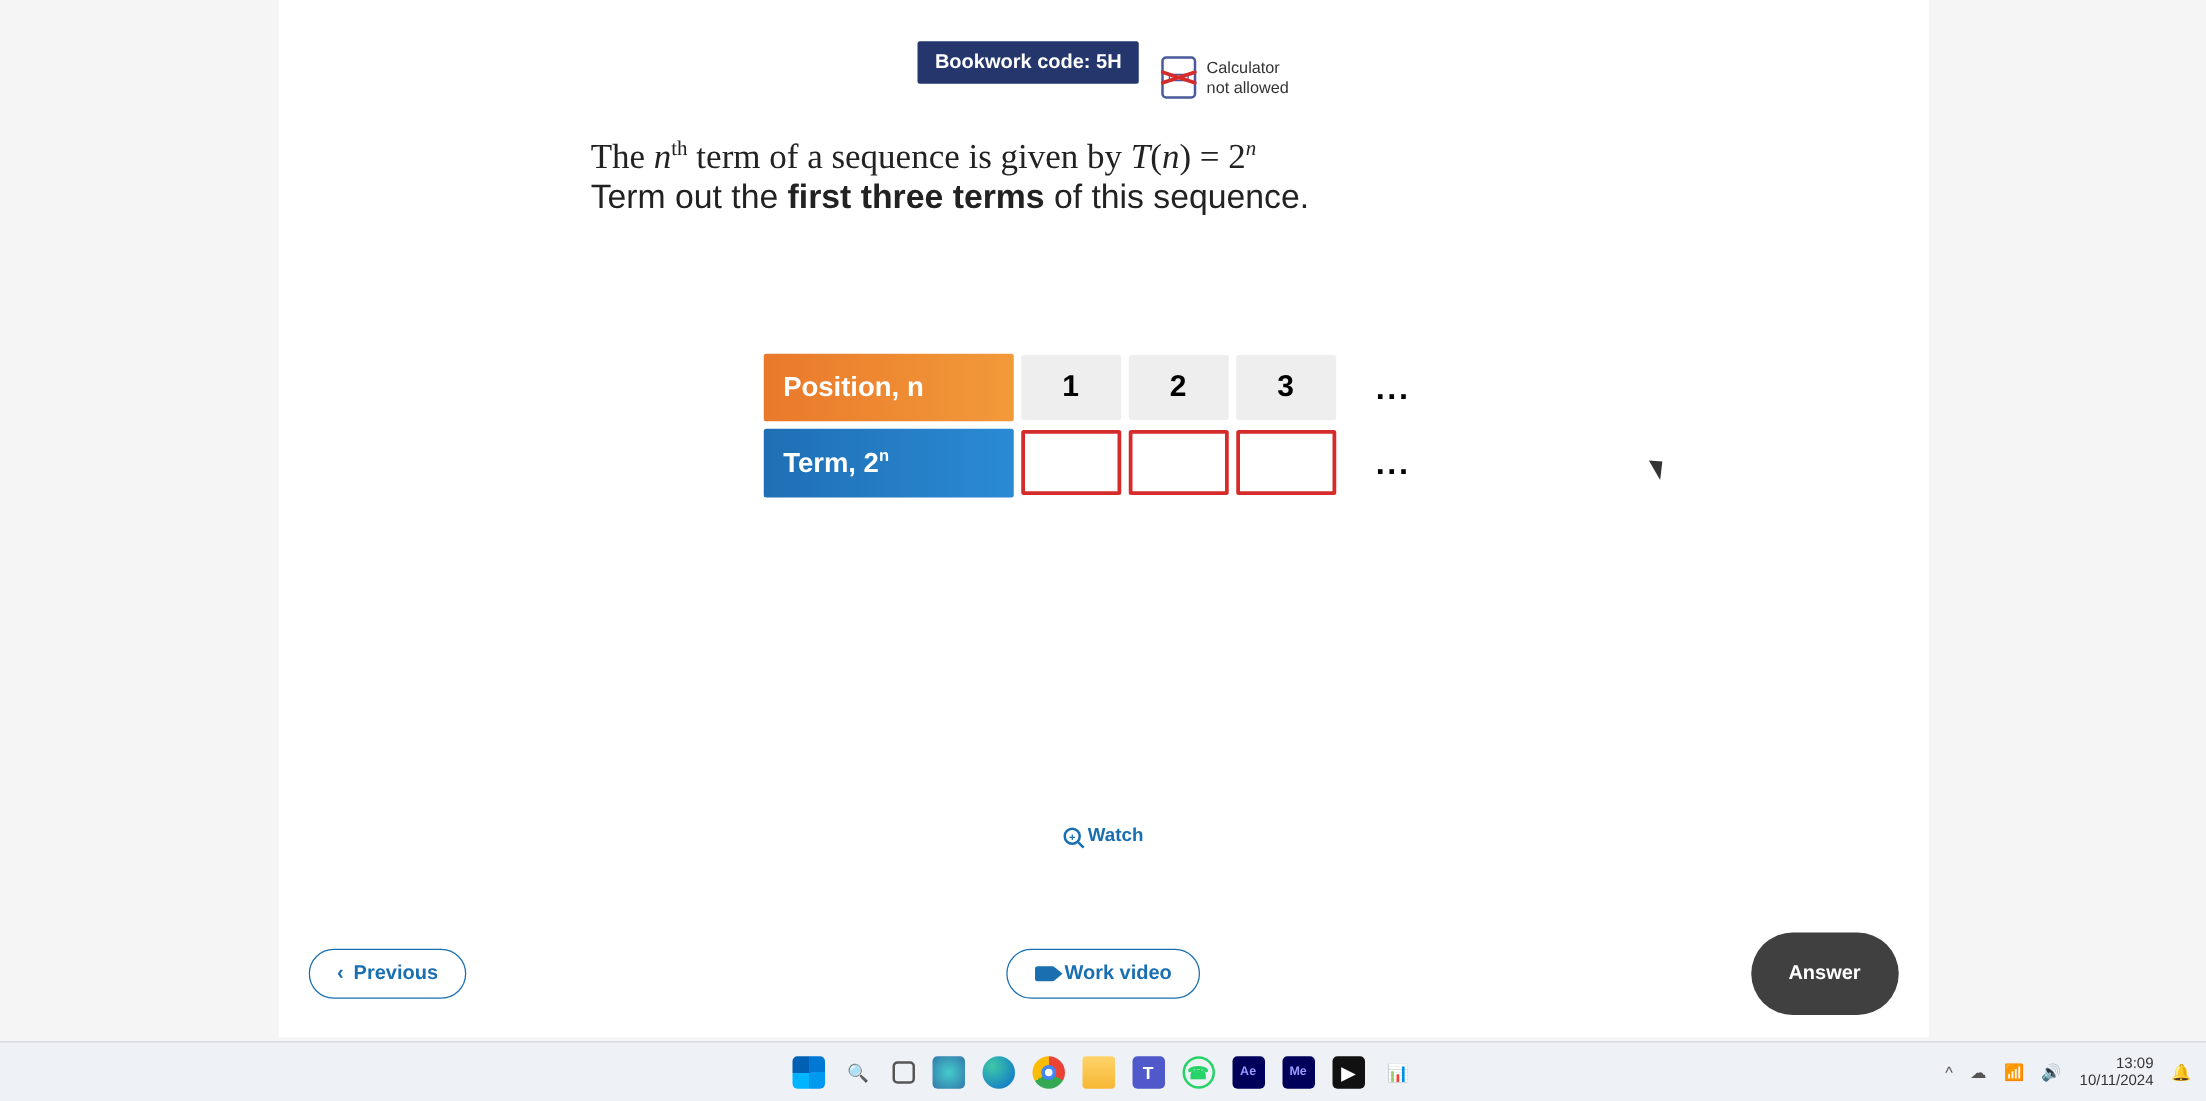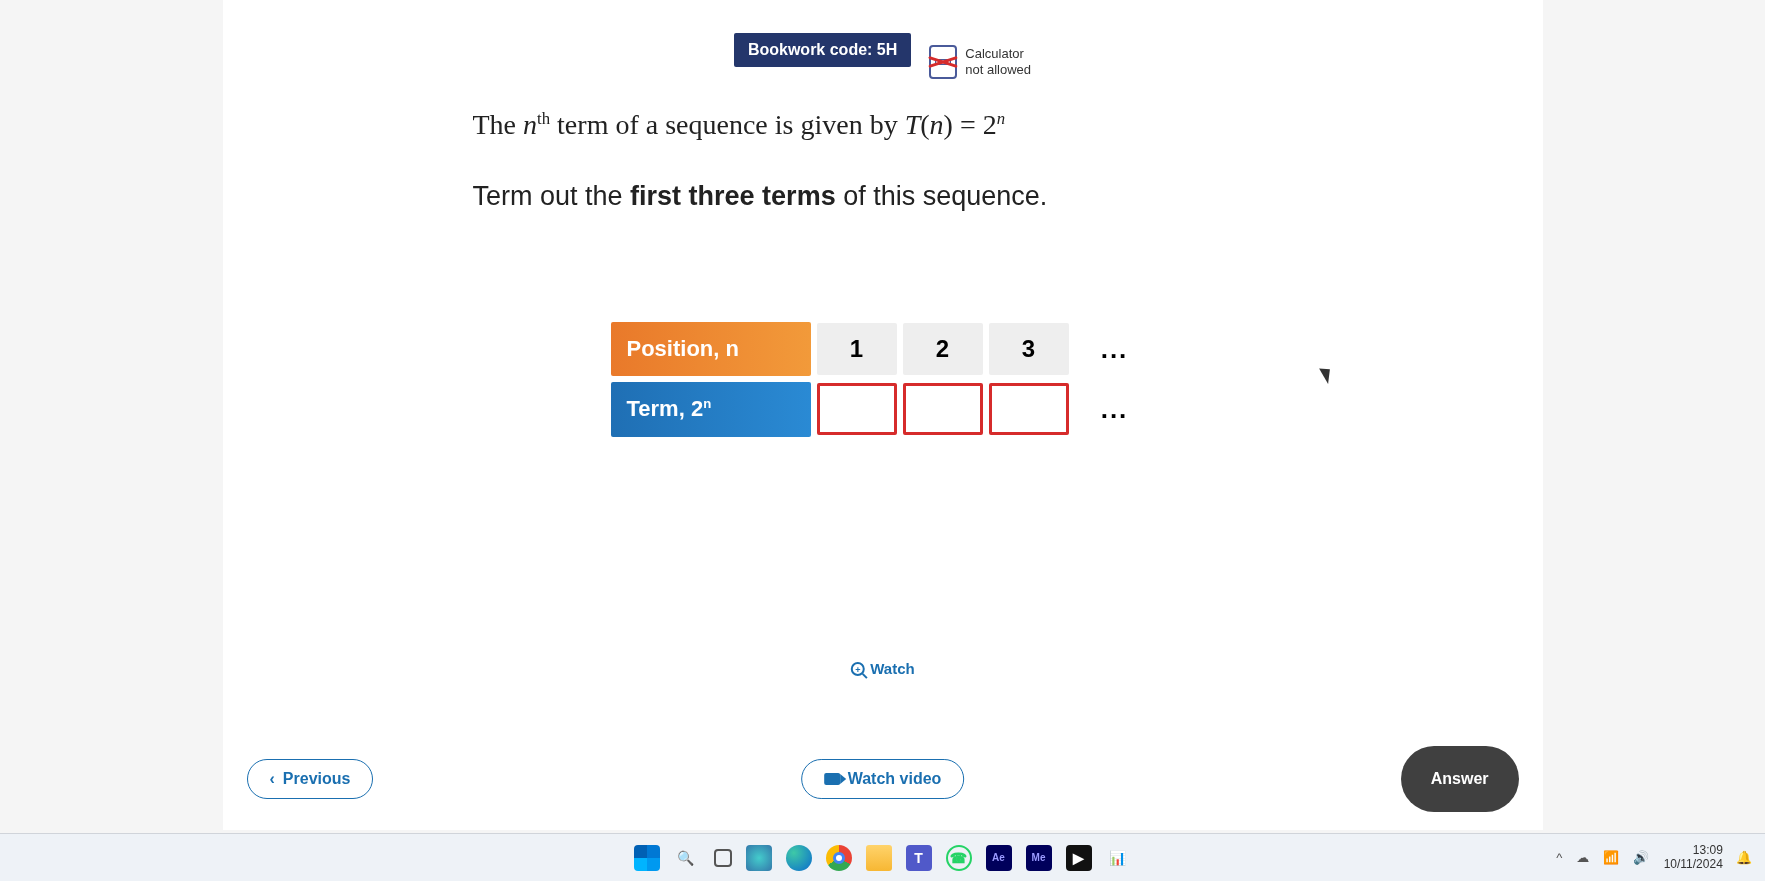--- a/index.html
+++ b/index.html
@@ -51,21 +51,21 @@
     .calc-icon .cross::before { transform: translate(-50%,-50%) rotate(18deg); }
     .calc-icon .cross::after  { transform: translate(-50%,-50%) rotate(-18deg); }
     .calc-text { font-size: 13px; line-height: 1.2; color: #333; }
     .question {
       text-align: left;
       margin: 0 auto;
       width: 820px;
       font-size: 28px;
       color: #222;
     }
-    .question .line1 { margin-bottom: 40px; font-family: Georgia, serif; }
+    .question .line1 { font-family: Georgia, serif; }
     .question .line2 { font-family: Arial, sans-serif; font-size: 27px; }
     .question .bold { font-weight: 700; }
     .math-i { font-style: italic; font-family: "Cambria Math", Georgia, serif; }
     .sup { font-size: 0.6em; vertical-align: super; }
 
     .seq-table {
       margin: 110px auto 0;
       width: fit-content;
       display: grid;
       grid-template-columns: 200px 80px 80px 80px 80px;
@@ -233,21 +233,21 @@
     <span>Watch</span>
   </div>
 
   <div class="bottom-row">
     <button class="pill-btn">
       <span>‹</span>
       <span>Previous</span>
     </button>
     <button class="pill-btn watch-center">
       <span class="video-ico"></span>
-      <span>Watch video</span>
+      <span>Work video</span>
     </button>
     <button class="answer-btn">Answer</button>
   </div>
 
   <div class="cursor-arrow"></div>
 </div>
 
 <div class="taskbar">
   <div class="center-icons">
     <div class="tb-ico win"></div>

